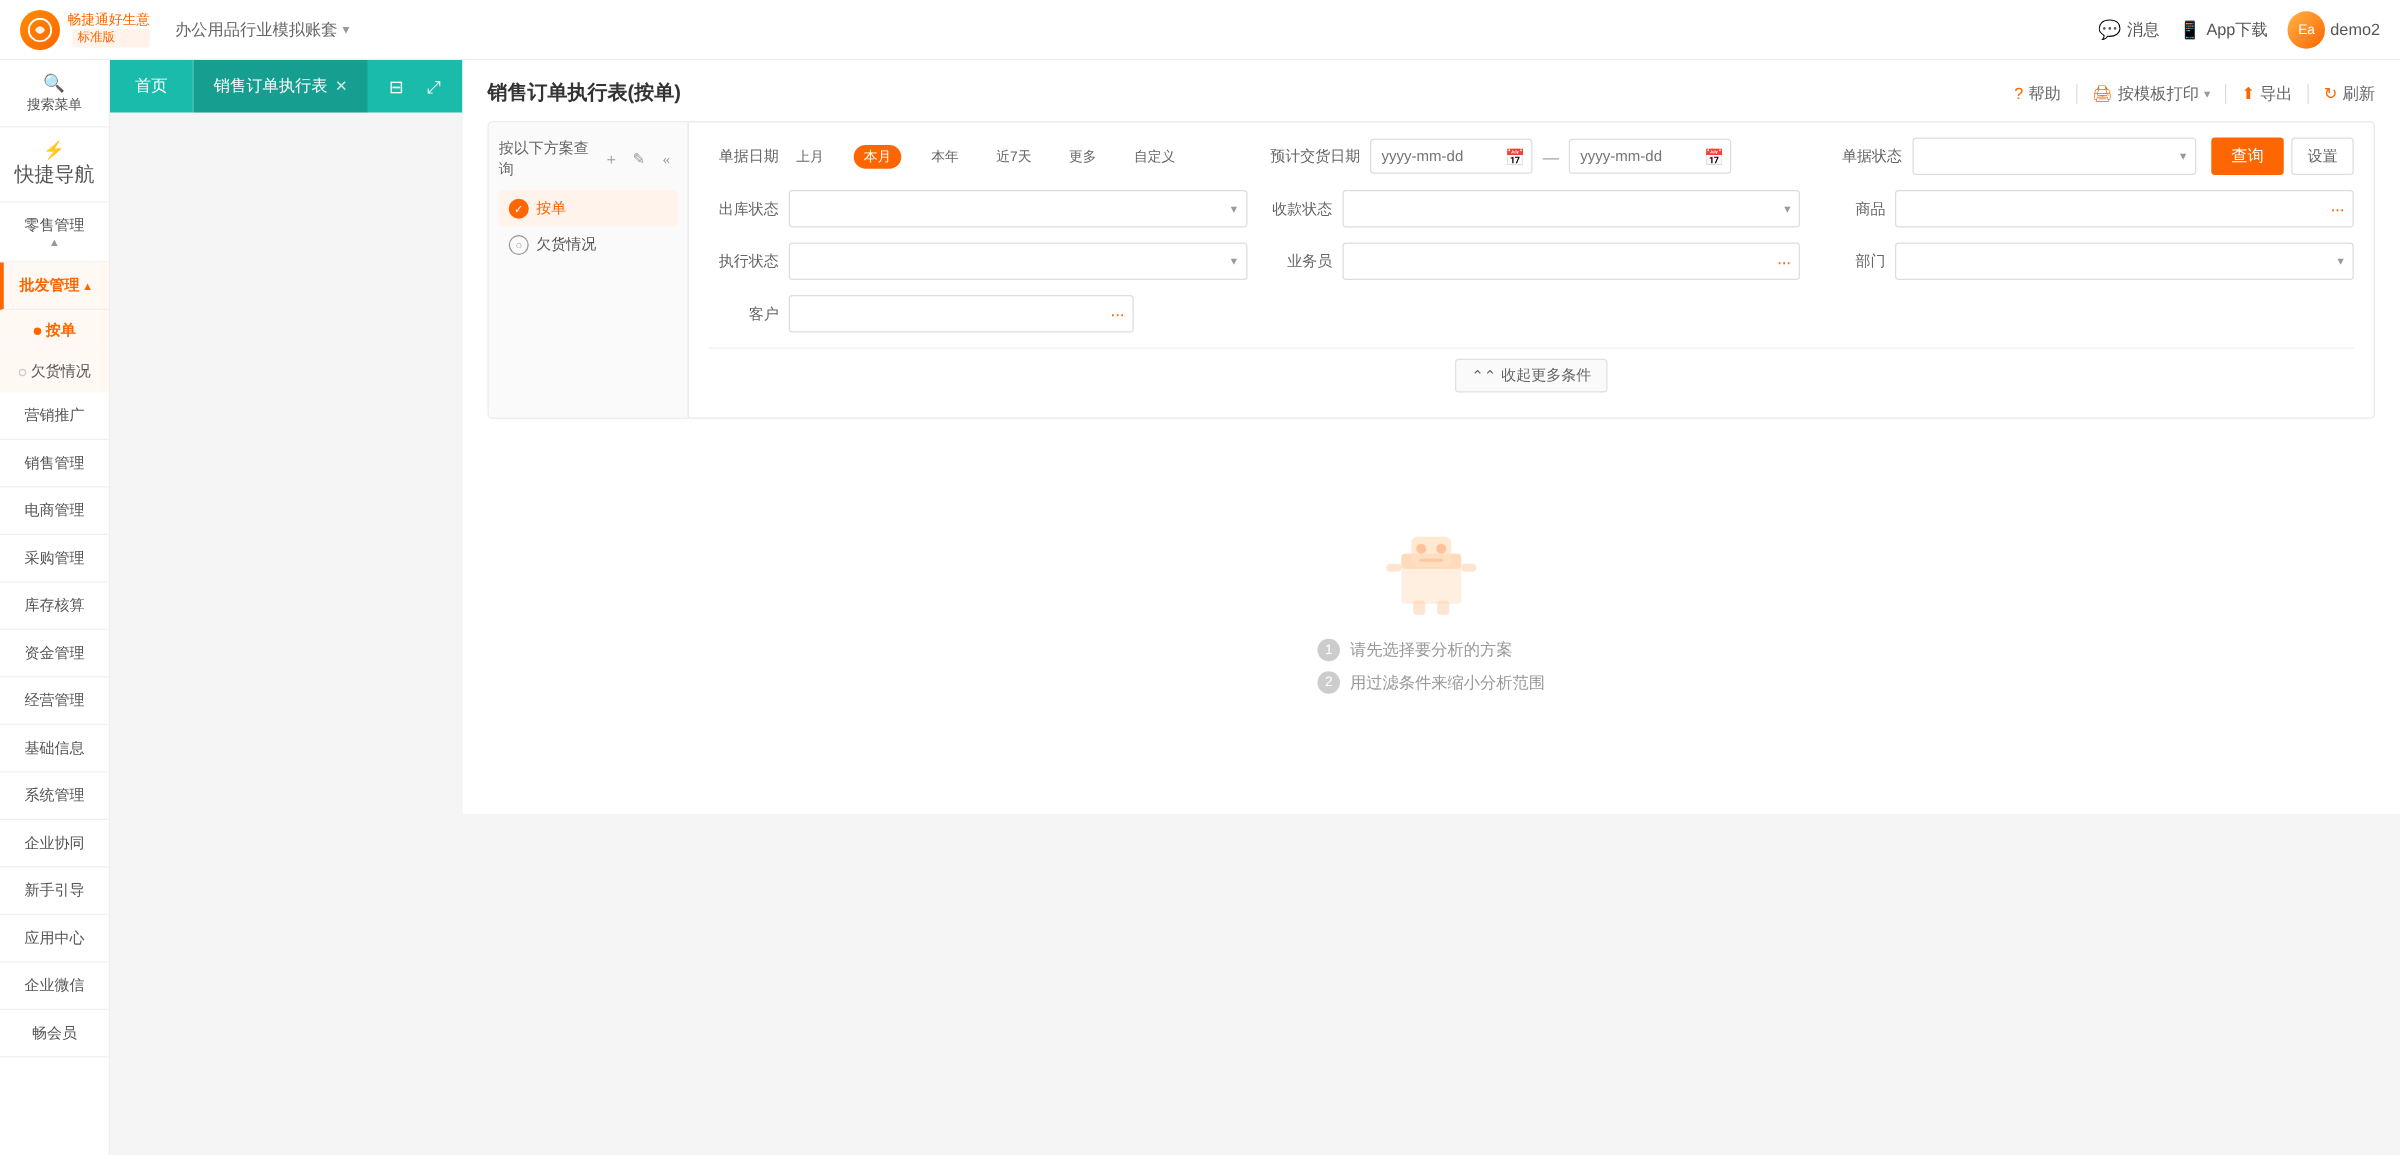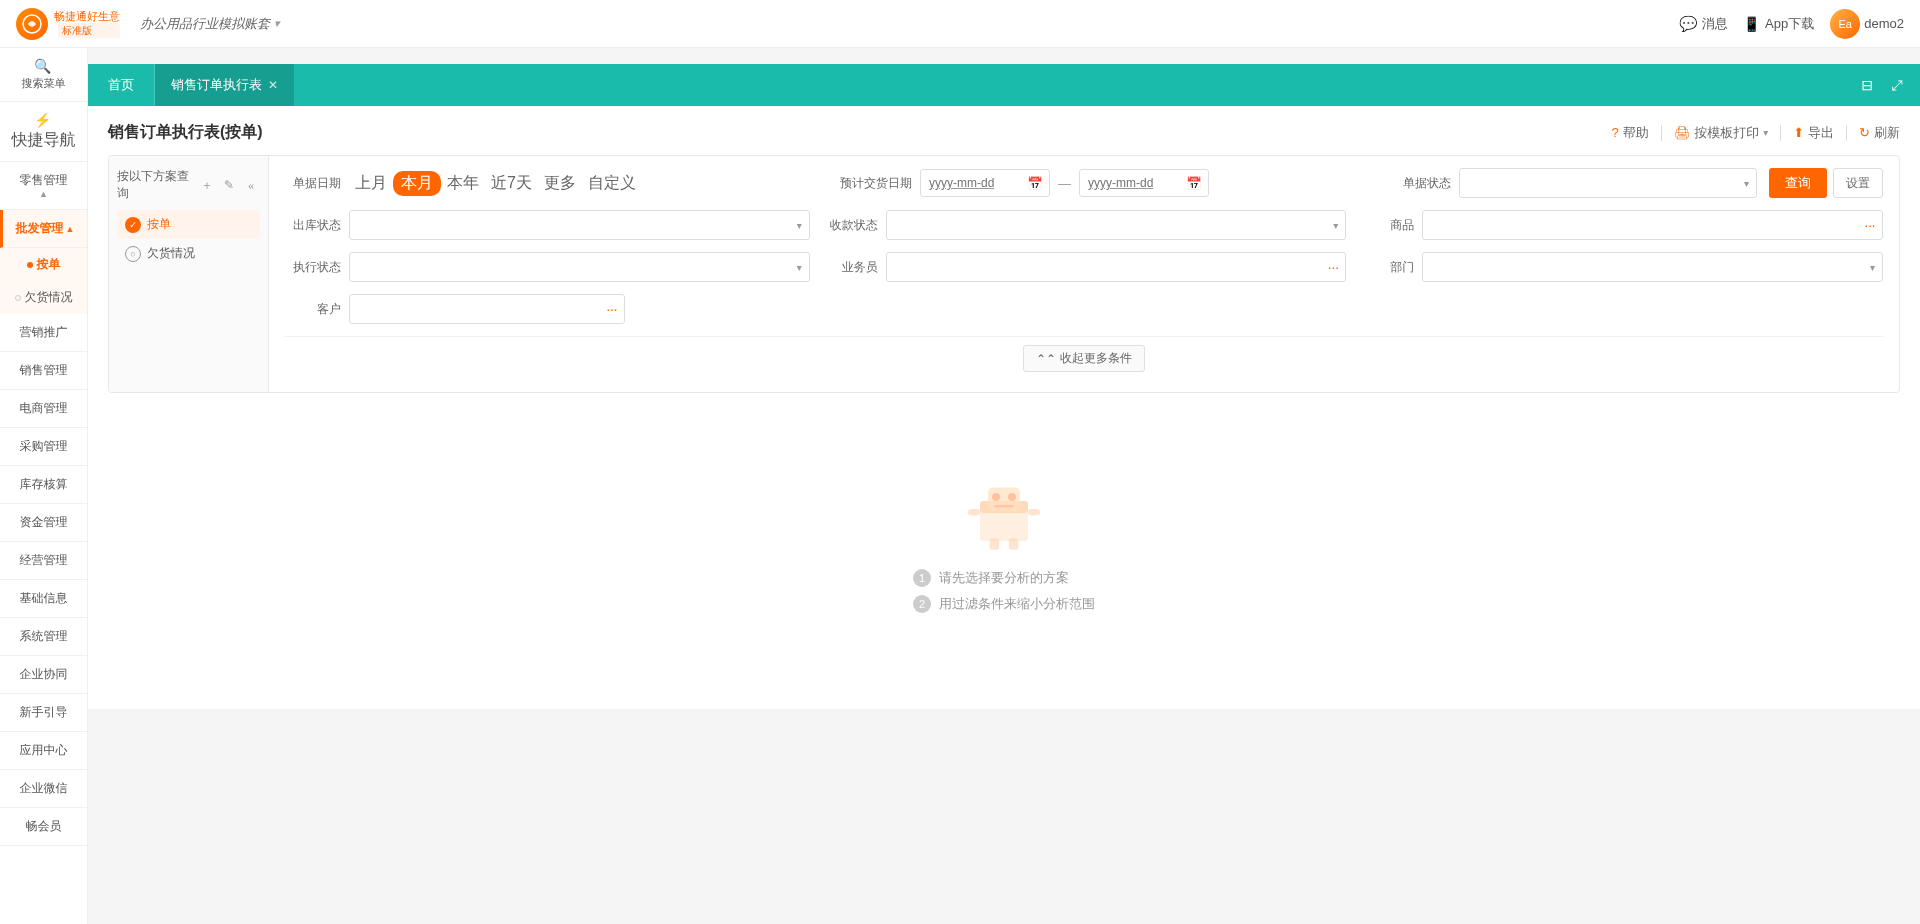--- a/index.html
+++ b/index.html
@@ -44,21 +44,20 @@
       color: #ff6600;
       line-height: 1.3;
     }
     .breadcrumb-area {
       display: flex;
       align-items: center;
       gap: 4px;
       font-size: 13px;
       color: #666;
       margin-left: 12px;
-      font-style: italic;
     }
     .top-header-right {
       display: flex;
       align-items: center;
       gap: 16px;
     }
     .header-action {
       display: flex;
       align-items: center;
       gap: 4px;
@@ -114,23 +113,21 @@
       font-size: 12px;
       color: #555;
       background: #fff8f3;
     }
     .sidebar-sub-item.active { color: #ff6600; font-weight: bold; }
 
     
     .content-area {
       flex: 1;
       display: flex;
-      flex-direction: column;
       overflow: hidden;
-      margin-top: 16px;
     }
 
     
     .tab-bar {
       height: 42px;
       background: #1BBBAB;
       display: flex;
       align-items: center;
       padding: 0 0;
       flex-shrink: 0;
@@ -387,22 +384,22 @@
 
     
     .date-range {
       display: flex;
       align-items: center;
       gap: 4px;
     }
     .date-tabs {
       display: flex;
       align-items: center;
-      gap: 0;
-      font-size: 16px;
+      gap: 18px;
+      font-size: 11px;
     }
     .date-tab {
       padding: 2px 6px;
       cursor: pointer;
       color: #666;
       border-radius: 2px;
     }
     .date-tab.active {
       background: #ff6600;
       color: white;
@@ -417,21 +414,20 @@
     }
     .date-input {
       border: 1px solid #ddd;
       border-radius: 3px;
       padding: 4px 28px 4px 8px;
       font-size: 12px;
       height: 28px;
       width: 130px;
       color: #999;
       outline: none;
-      text-decoration: underline;
     }
     .cal-icon {
       position: absolute;
       right: 6px;
       color: #ff6600;
       font-size: 13px;
     }
     .date-sep {
       color: #999;
       padding: 0 4px;

